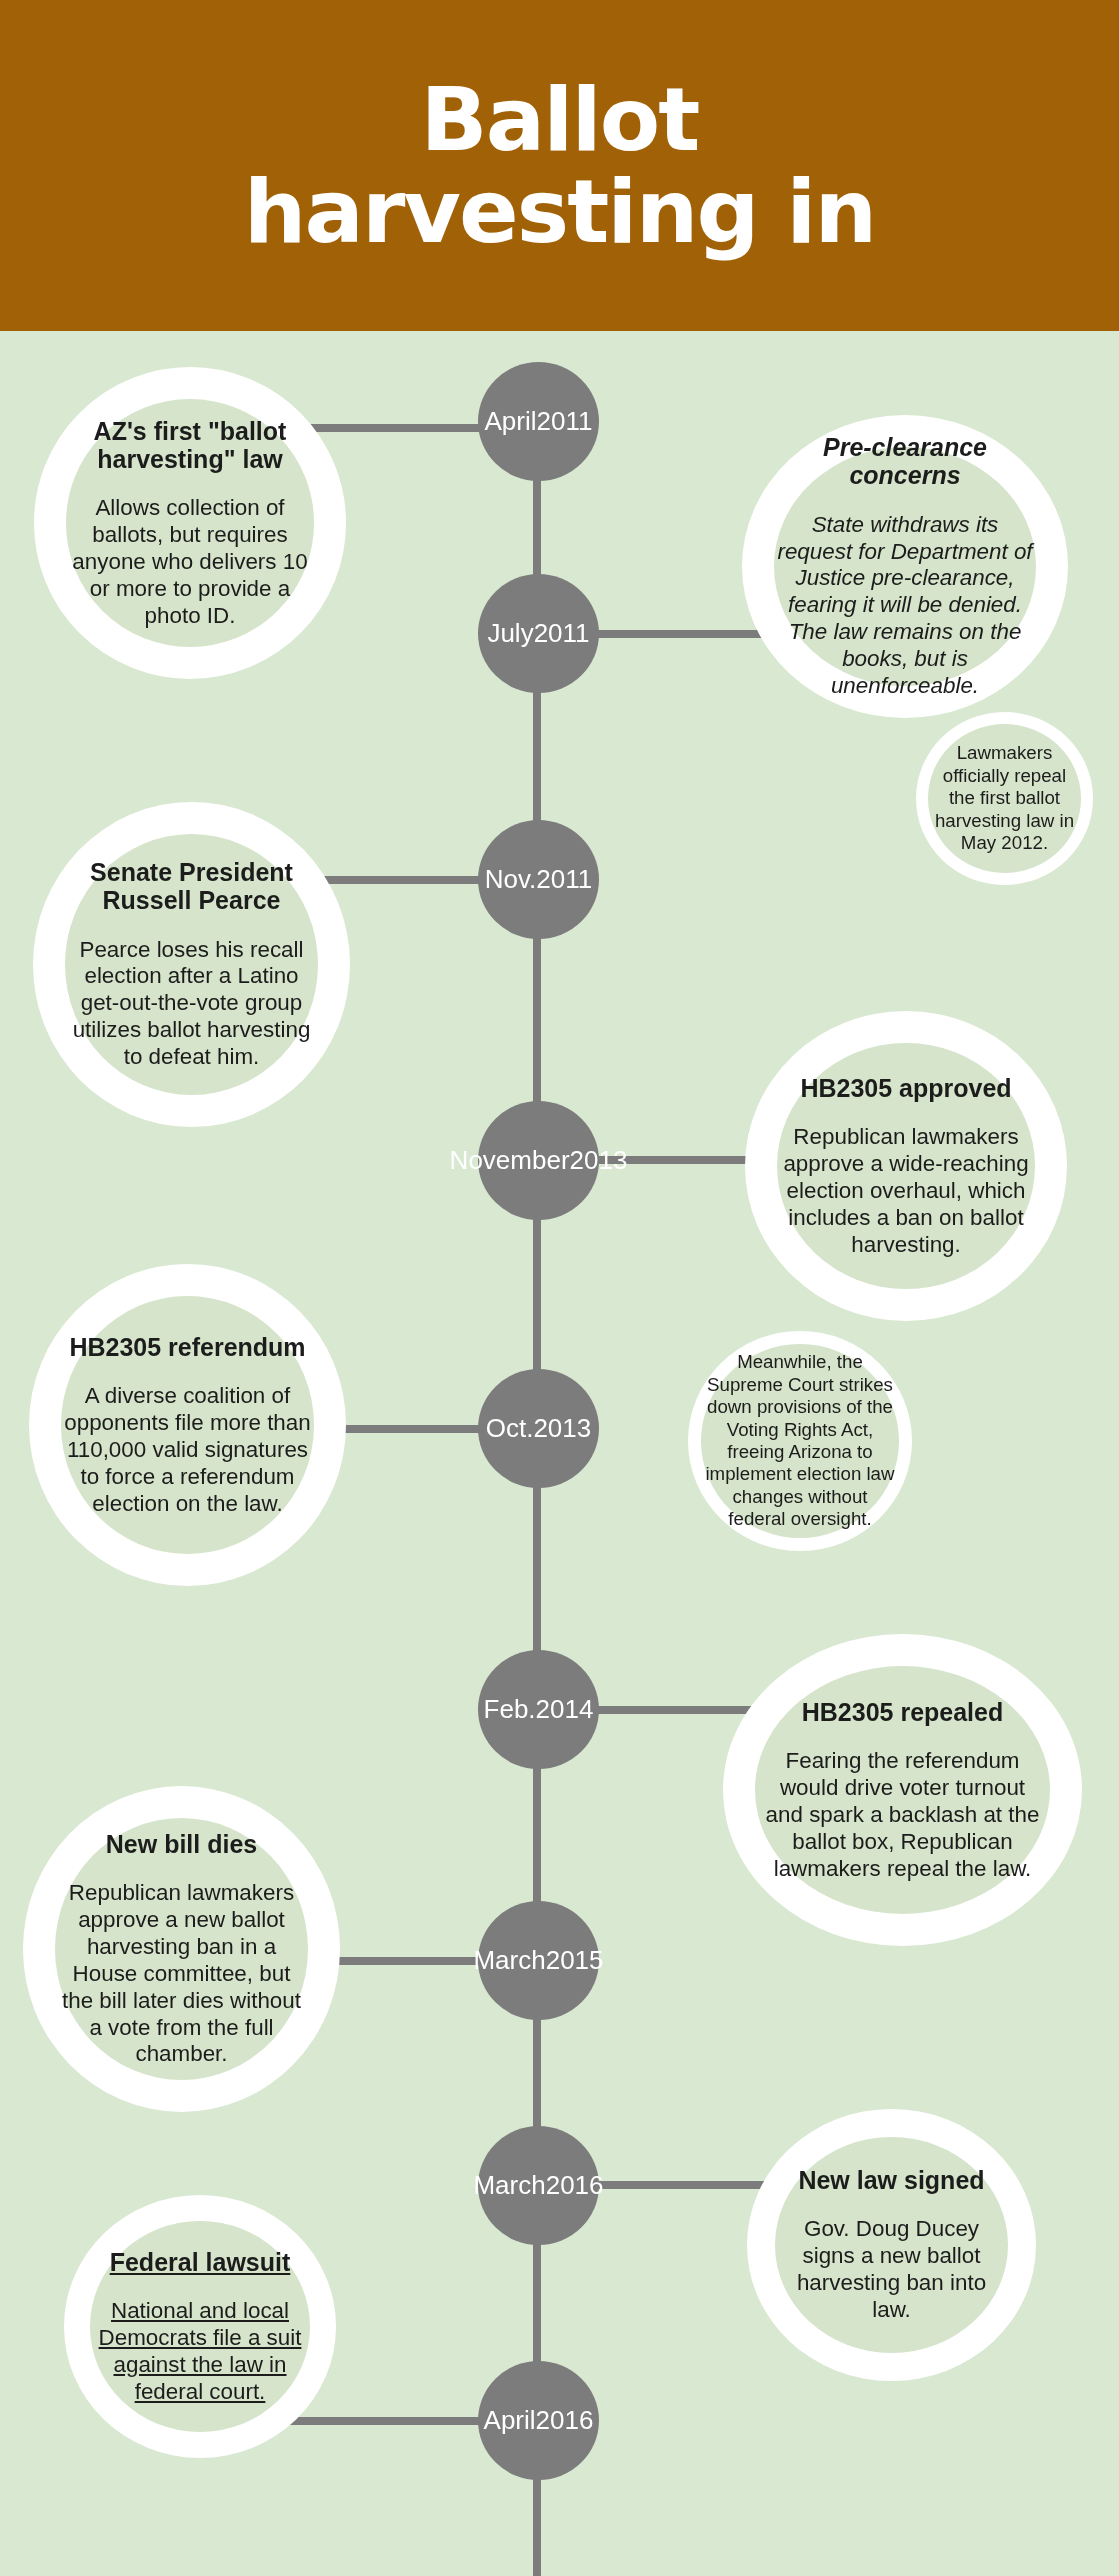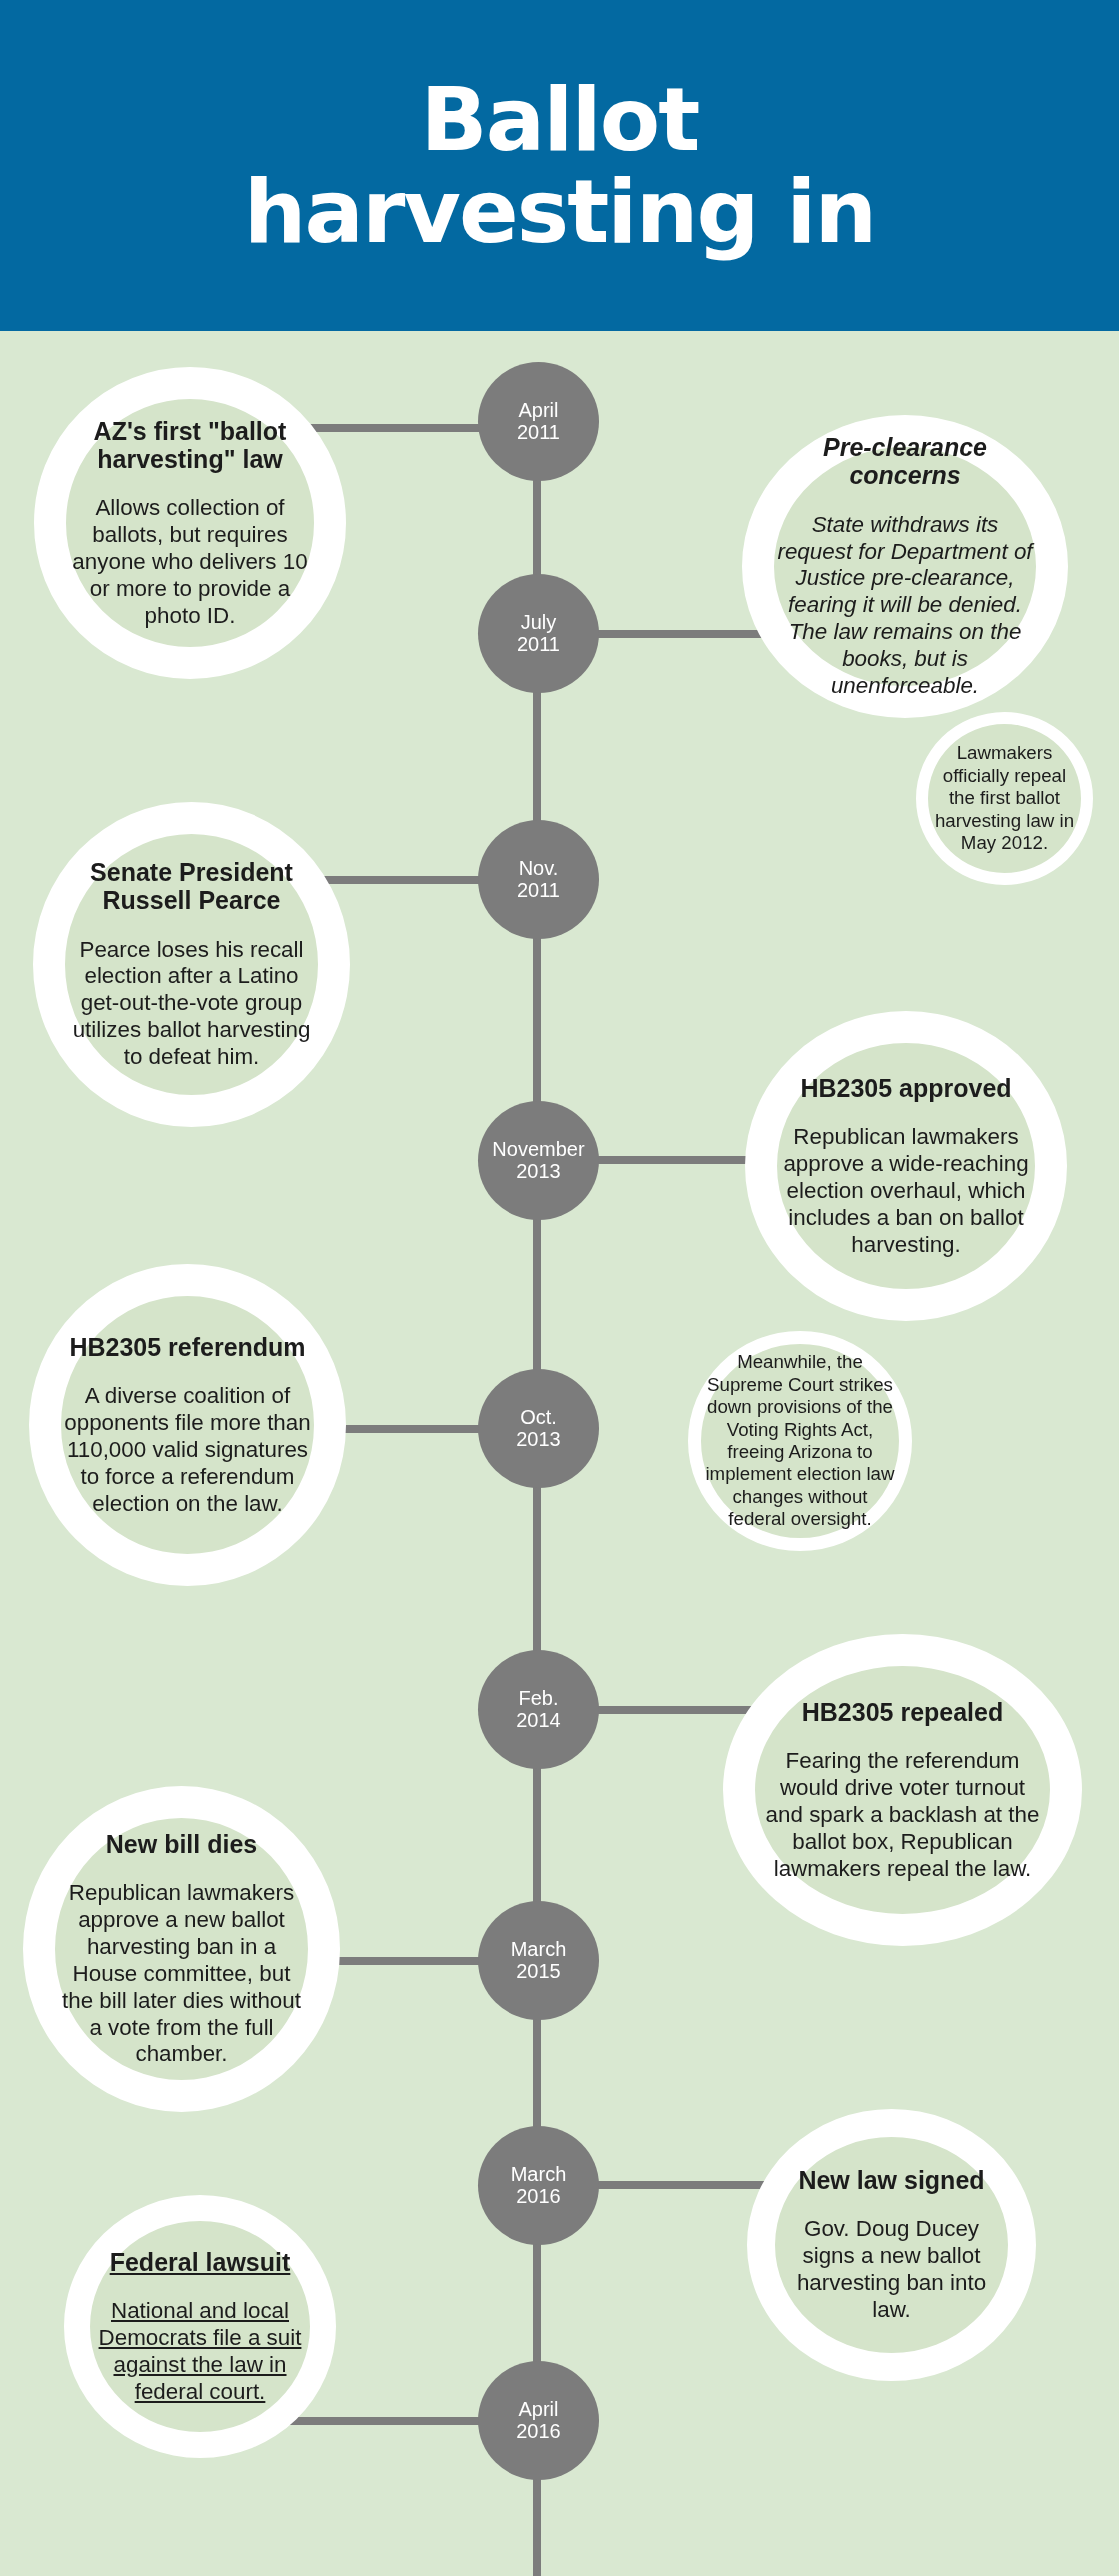--- a/index.html
+++ b/index.html
@@ -11,21 +11,21 @@
     height: 2576px;
     background: #d9e8d1;
     overflow: hidden;
   }
 
   
   #header {
     position: absolute;
     left: 0; top: 0;
     width: 1119px; height: 331px;
-    background: #0369a1;
+    background: #a16207;
     display: flex;
     flex-direction: column;
     align-items: center;
     justify-content: center;
   }
   .title-line {
     font-family: "DejaVu Sans", sans-serif;
     font-weight: 700;
     font-size: 88px;
     line-height: 1.04;
@@ -49,24 +49,24 @@
   }
 
   
   .node {
     position: absolute;
     width: 121px; height: 119px;
     border-radius: 50%;
     background: #7c7c7c;
     color: #ffffff;
     display: flex;
-    flex-direction: column;
+    flex-direction: row;
     align-items: center;
     justify-content: center;
-    font-size: 20px;
+    font-size: 26px;
     line-height: 1.06;
     z-index: 3;
     text-align: center;
   }
 
   
   .bubble {
     position: absolute;
     box-sizing: border-box;
     border: 32px solid #ffffff;

